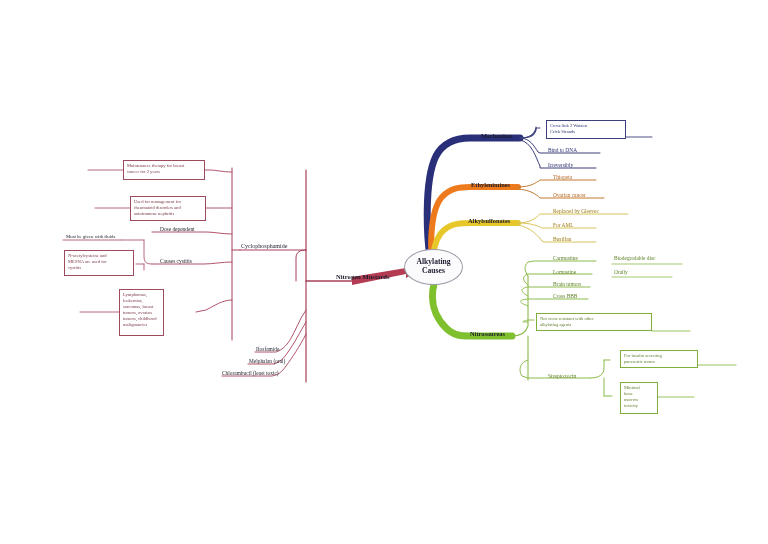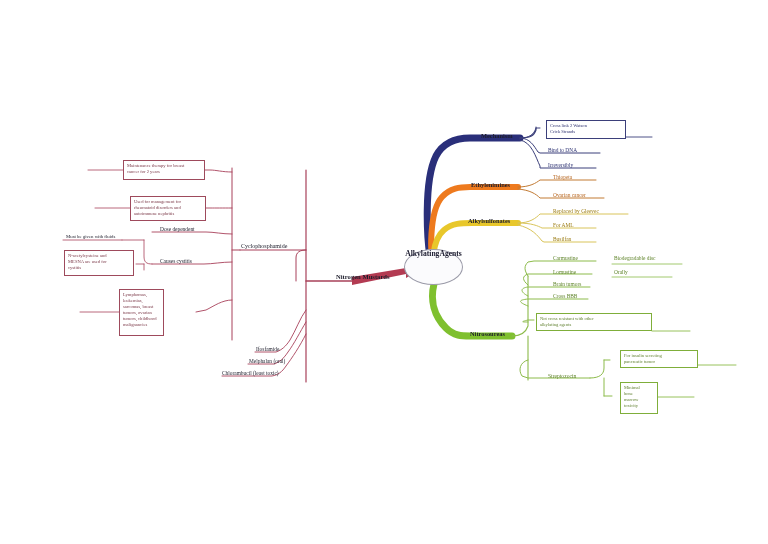--- a/index.html
+++ b/index.html
@@ -7,21 +7,21 @@
        font-family:"Liberation Serif", serif;color:#2b2b2b;}
   #stage{position:relative;width:768px;height:544px;background:#fff;}
   #svgmap{position:absolute;left:0;top:0;width:768px;height:544px;}
 
   .lbl{position:absolute;white-space:pre;line-height:1.12;}
   .b{font-weight:bold;}
 
   
   .center-node{position:absolute;left:404px;top:249px;width:57px;height:34px;
     border:1px solid #9a9aa8;border-radius:50%/50%;background:#fbfbfd;
-    display:flex;flex-direction:row;justify-content:center;
+    display:flex;flex-direction:column;align-items:center;justify-content:center;
     font-size:7.6px;font-weight:bold;color:#1a1a2e;text-align:center;line-height:1.18;}
 
   
   .box{position:absolute;border:1px solid #8a8a8a;background:#ffffff;
        box-sizing:border-box;padding:2px 3px;font-size:4.6px;line-height:1.32;}
   .box.red{border-color:#9e4a5c;color:#7d3b4a;}
   .box.navy{border-color:#3b3f7a;color:#2e3270;}
   .box.green{border-color:#7fae3a;color:#5f7f2e;}
   .t-navy{color:#2f3474;}
   .t-orange{color:#b5631c;}
@@ -101,21 +101,21 @@
       <path d="M652,331 L690,331" stroke="#8cbb4a" stroke-width="0.9"></path>
       <path d="M698,365 L736,365" stroke="#8cbb4a" stroke-width="0.9"></path>
       <path d="M658,397 L694,397" stroke="#8cbb4a" stroke-width="0.9"></path>
       <path d="M612,264 L682,264" stroke="#8cbb4a" stroke-width="0.8"></path>
       <path d="M612,277 L672,277" stroke="#8cbb4a" stroke-width="0.8"></path>
     </g>
   </svg>
 
   <div class="center-node">
     <span>Alkylating</span>
-    <span>Agents</span>
+    <span>Causes</span>
   </div>
 
   <div class="lbl b t-dark" style="left:336px;top:273px;font-size:6.6px;">Nitrogen Mustards</div>
 
   <div class="lbl t-dark" style="left:241px;top:243px;font-size:6px;">Cyclophosphamide</div>
 
   <div class="box red" style="left:123px;top:160px;width:82px;height:20px;">
     <div>Maintenance therapy for breast</div>
     <div>cancer for 2 years</div>
   </div>

